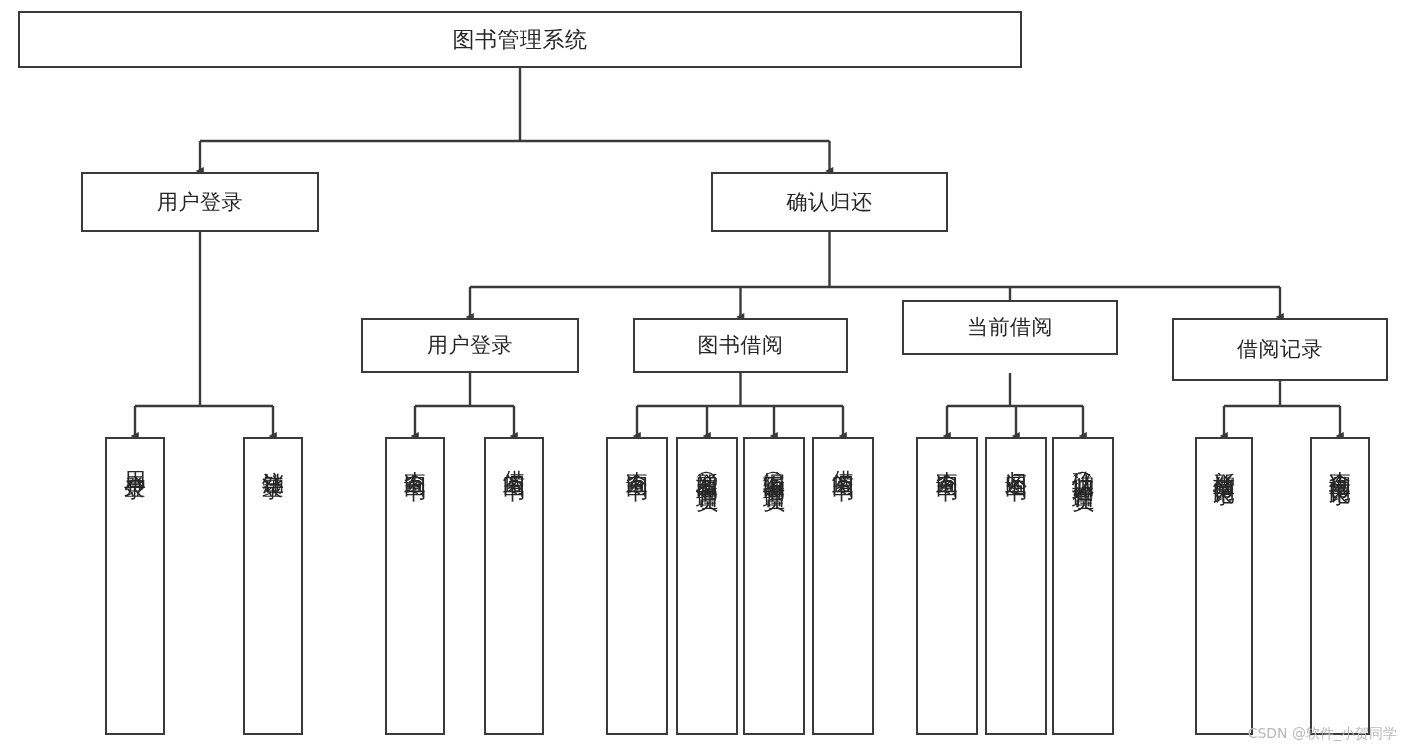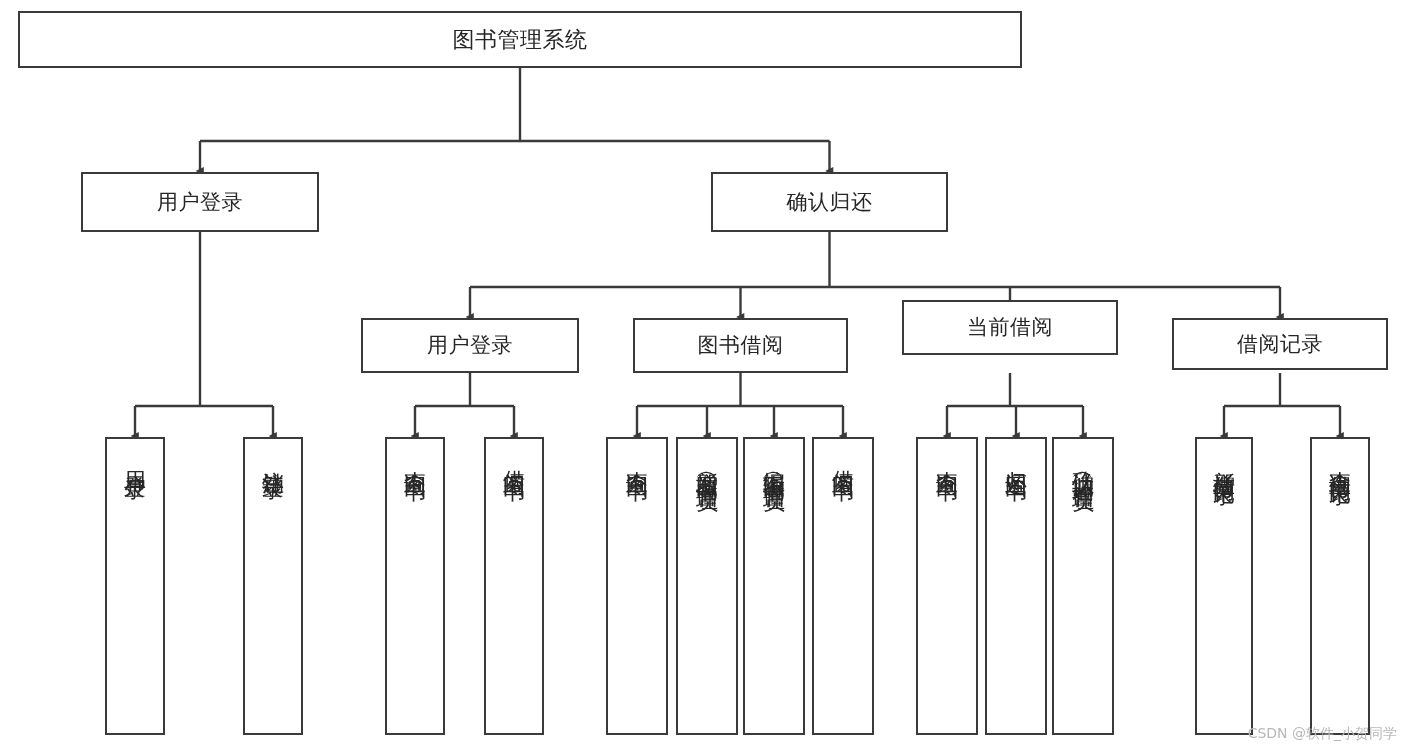--- a/index.html
+++ b/index.html
@@ -137,21 +137,21 @@
 
   <div class="node horiz" style="left: 361px; top: 318px; width: 218px; height: 55px;">
     <span class="node-label">用户登录</span>
   </div>
   <div class="node horiz" style="left: 633px; top: 318px; width: 215px; height: 55px;">
     <span class="node-label">图书借阅</span>
   </div>
   <div class="node horiz" style="left: 902px; top: 300px; width: 216px; height: 55px;">
     <span class="node-label">当前借阅</span>
   </div>
-  <div class="node horiz" style="left: 1172px; top: 318px; width: 216px; height: 52px;">
+  <div class="node horiz" style="left: 1172px; top: 318px; width: 216px; height: 63px;">
     <span class="node-label">借阅记录</span>
   </div>
 
   <div class="node vert" style="left: 105px; top: 437px; width: 60px; height: 298px;">
     <span class="node-label">用户登录</span>
   </div>
   <div class="node vert" style="left: 243px; top: 437px; width: 60px; height: 298px;">
     <span class="node-label">注销登录</span>
   </div>
 

